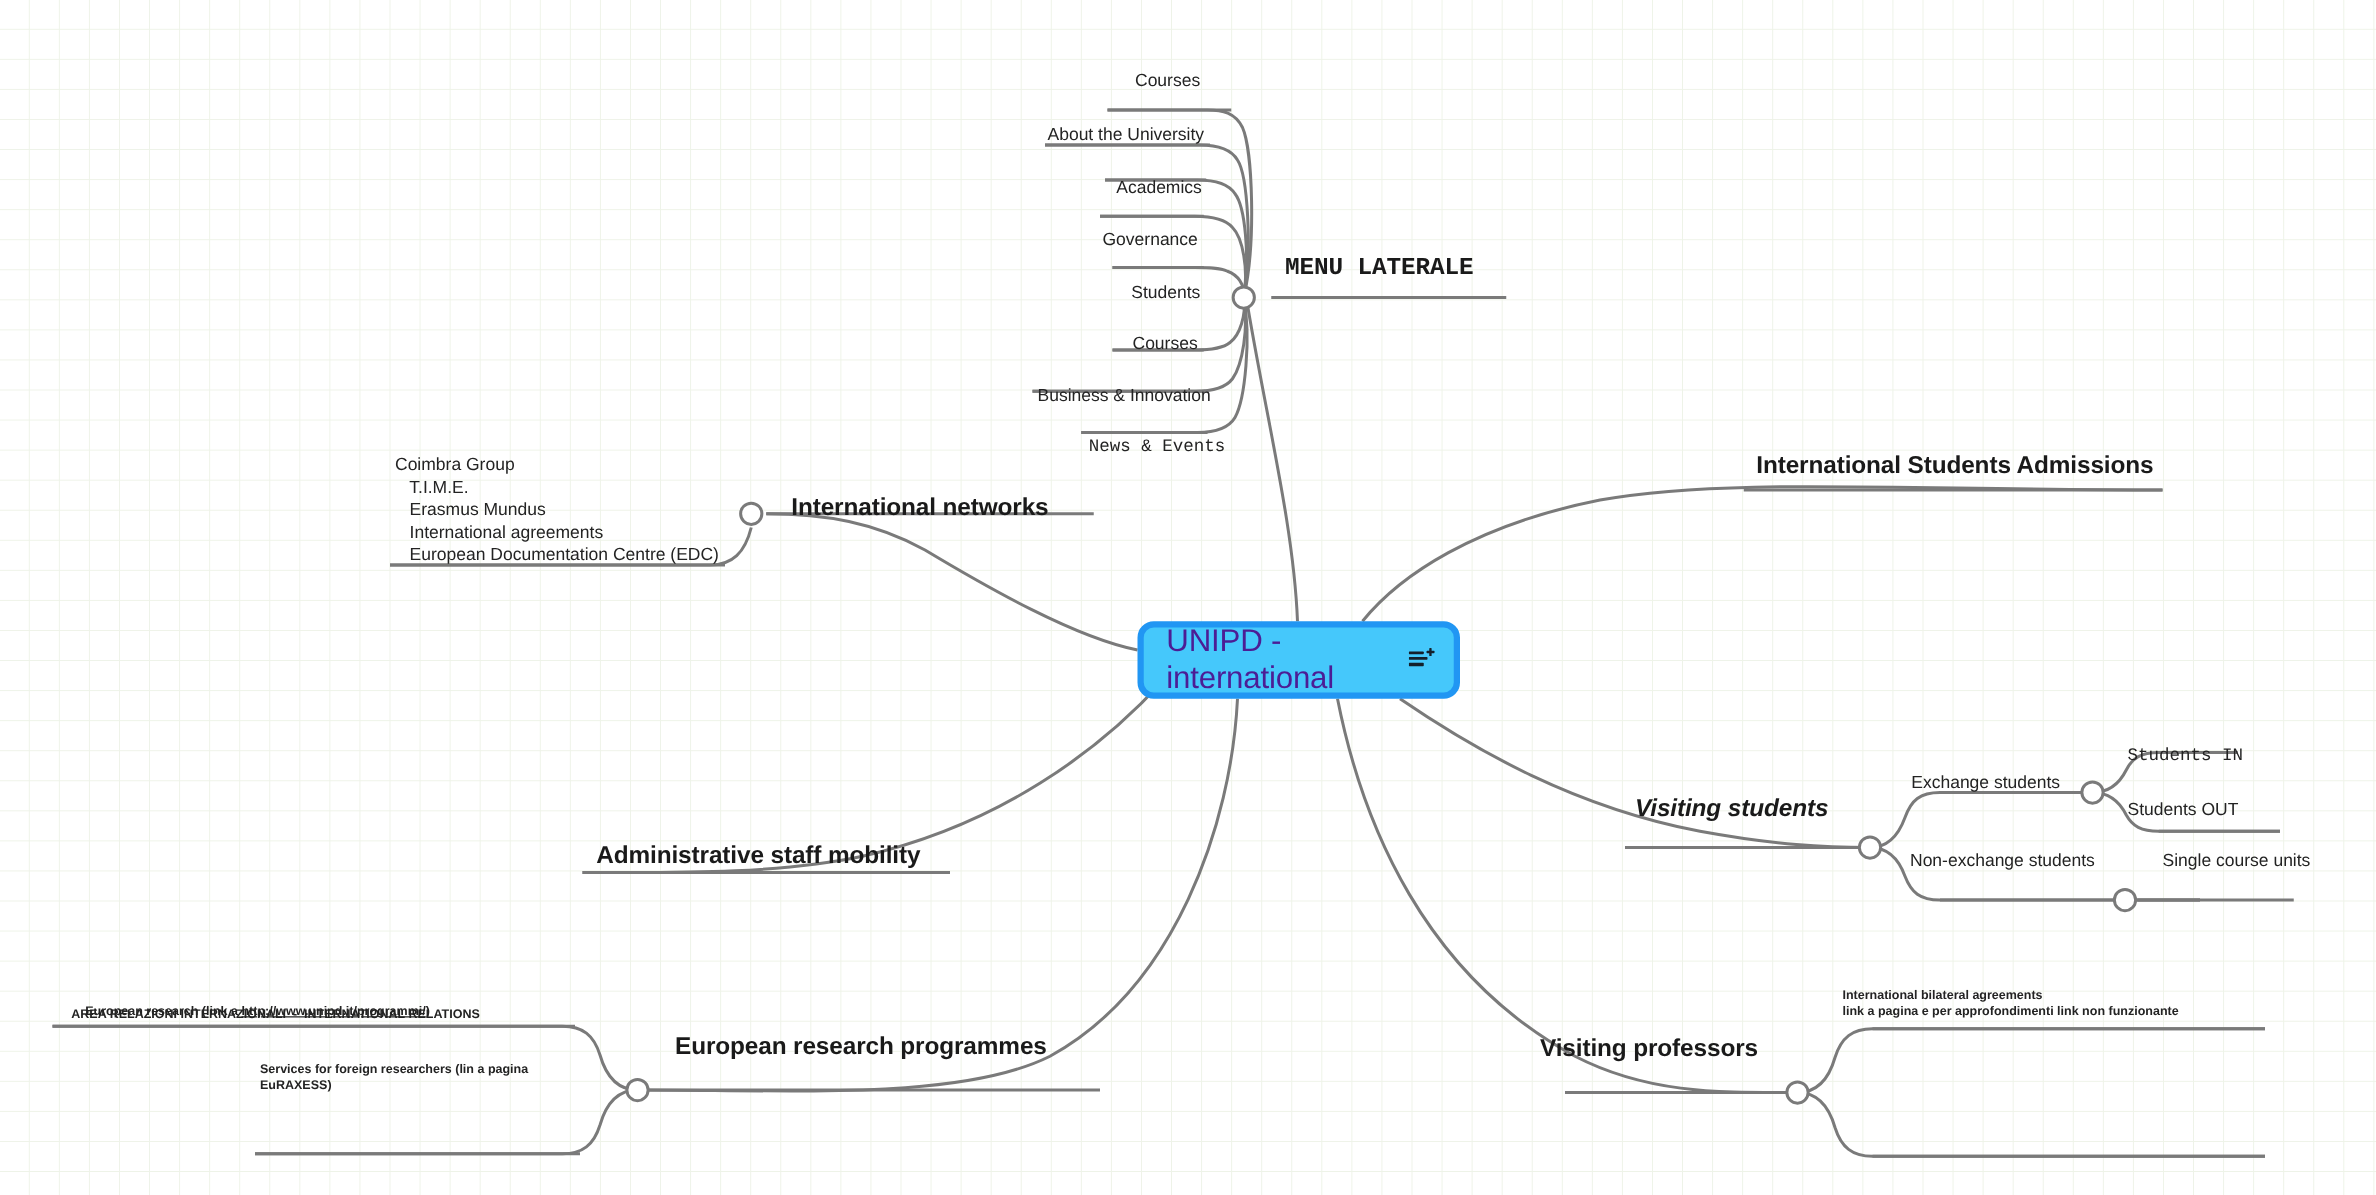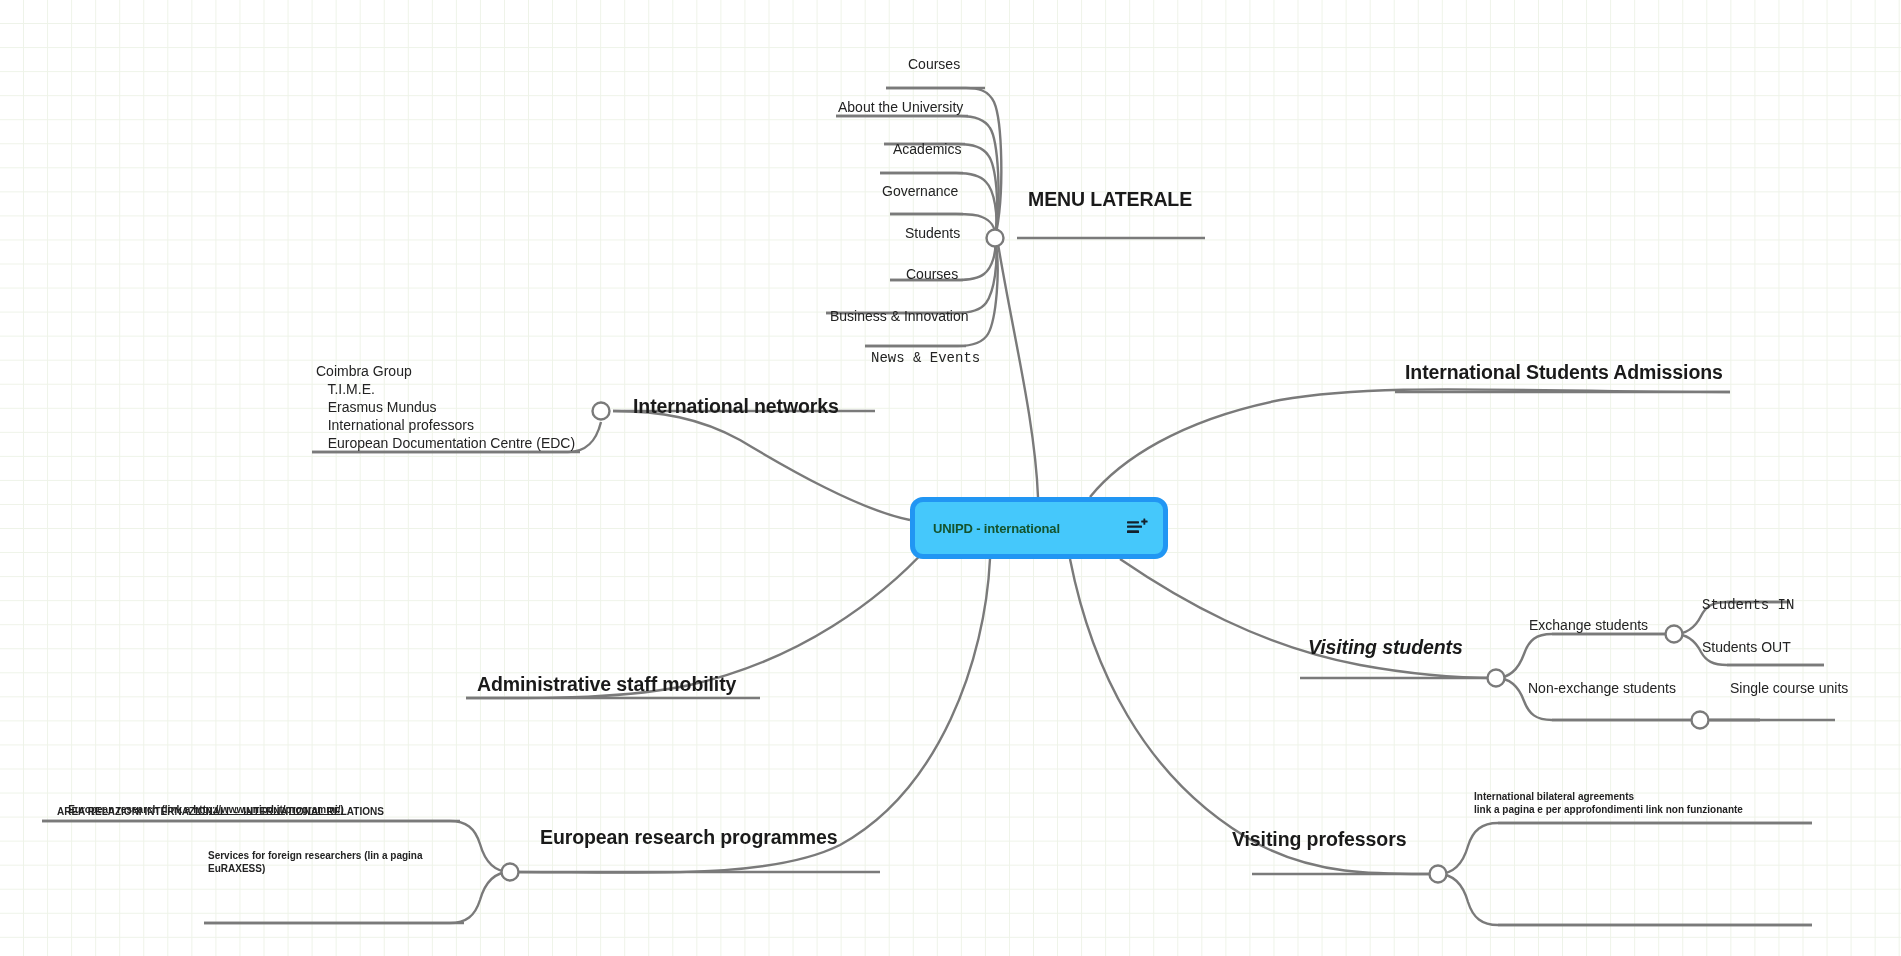--- a/index.html
+++ b/index.html
@@ -63,23 +63,23 @@
     box-sizing: border-box;
     border: 5px solid #2196f3;
     border-radius: 13px;
     background: #45c8fb;
     display: flex;
     align-items: center;
     justify-content: flex-start;
     padding: 0 14px 0 18px;
   }
   #center-label {
-    color: #14532d;
-    font-size: 13px;
-    font-weight: 700;
+    color: #4c1d95;
+    font-size: 25px;
+    font-weight: 400;
     letter-spacing: -0.15px;
     flex: 1 1 auto;
   }
   #center-icon {
     width: 22px;
     height: 20px;
     flex: 0 0 auto;
     margin-left: 6px;
   }
 </style>
@@ -162,36 +162,36 @@
       <circle cx="995" cy="238" r="8.5"></circle>
       <circle cx="601" cy="411" r="8.5"></circle>
       <circle cx="1496" cy="678" r="8.5"></circle>
       <circle cx="1674" cy="634" r="8.5"></circle>
       <circle cx="1700" cy="720" r="8.5"></circle>
       <circle cx="1438" cy="874" r="8.5"></circle>
       <circle cx="510" cy="872" r="8.5"></circle>
     </g>
   </svg>
 
-  <div class="lbl lbl-main" style="left:1028px; top:187px;">MENU LATERALE</div>
+  <div class="lbl lbl-main" style="left:1028px; top:202px;font-family:Liberation Mono, monospace;">MENU LATERALE</div>
 
   <div class="lbl lbl-sub" style="left:908px; top:56px;">Courses</div>
   <div class="lbl lbl-sub" style="left:838px; top:99px;">About the University</div>
   <div class="lbl lbl-sub" style="left:893px; top:141px;">Academics</div>
   <div class="lbl lbl-sub" style="left:882px; top:183px;">Governance</div>
   <div class="lbl lbl-sub" style="left:905px; top:225px;">Students</div>
   <div class="lbl lbl-sub" style="left:906px; top:266px;">Courses</div>
   <div class="lbl lbl-sub" style="left:830px; top:308px;">Business &amp; Innovation</div>
   <div class="lbl lbl-sub" style="left:871px; top:350px;font-family:Liberation Mono, monospace;">News &amp; Events</div>
 
   <div class="lbl lbl-main" style="left:633px; top:394px;">International networks</div>
   <div class="lbl lbl-sub" style="left:316px; top:363px;">Coimbra Group
    T.I.M.E.
    Erasmus Mundus
-   International professors
+   International agreements
    European Documentation Centre (EDC)</div>
 
   <div class="lbl lbl-main" style="left:1405px; top:360px;">International Students Admissions</div>
 
   <div class="lbl lbl-main" style="left:1308px; top:635px;font-style:italic;">Visiting students</div>
   <div class="lbl lbl-sub" style="left:1529px; top:617px;">Exchange students</div>
   <div class="lbl lbl-sub" style="left:1702px; top:597px;font-family:Liberation Mono, monospace;">Students IN</div>
   <div class="lbl lbl-sub" style="left:1702px; top:639px;">Students OUT</div>
   <div class="lbl lbl-sub" style="left:1528px; top:680px;">Non-exchange students</div>
   <div class="lbl lbl-sub" style="left:1730px; top:680px;">Single course units</div>

